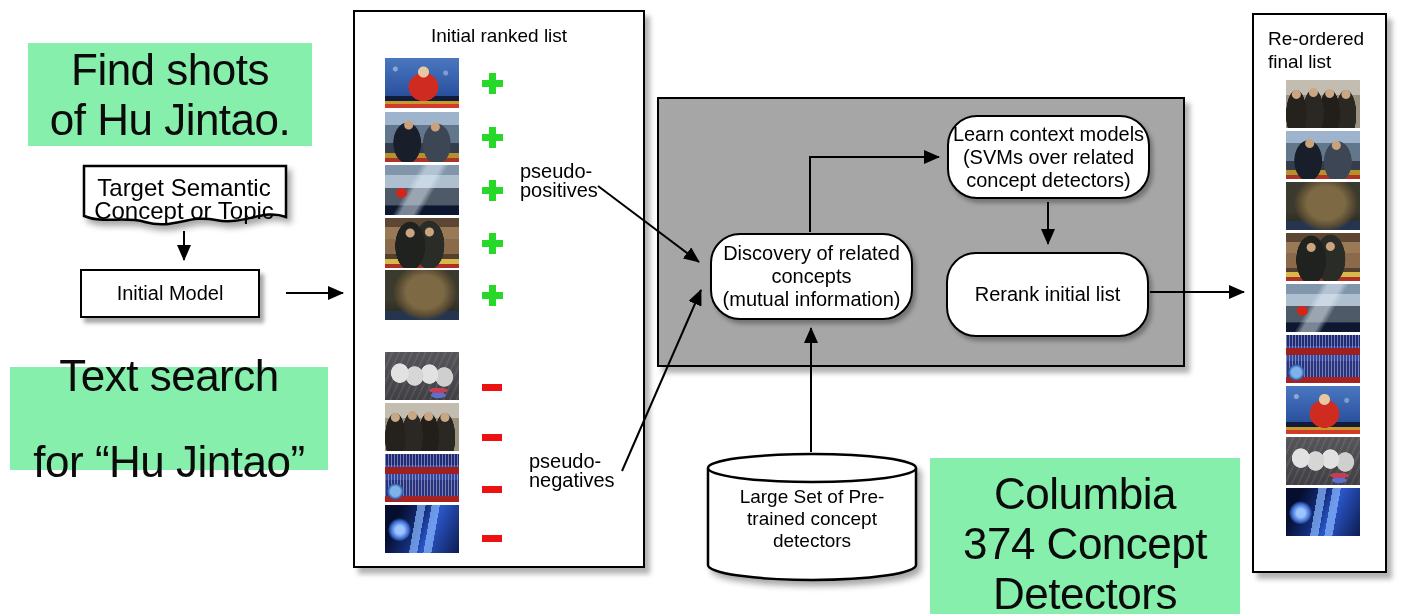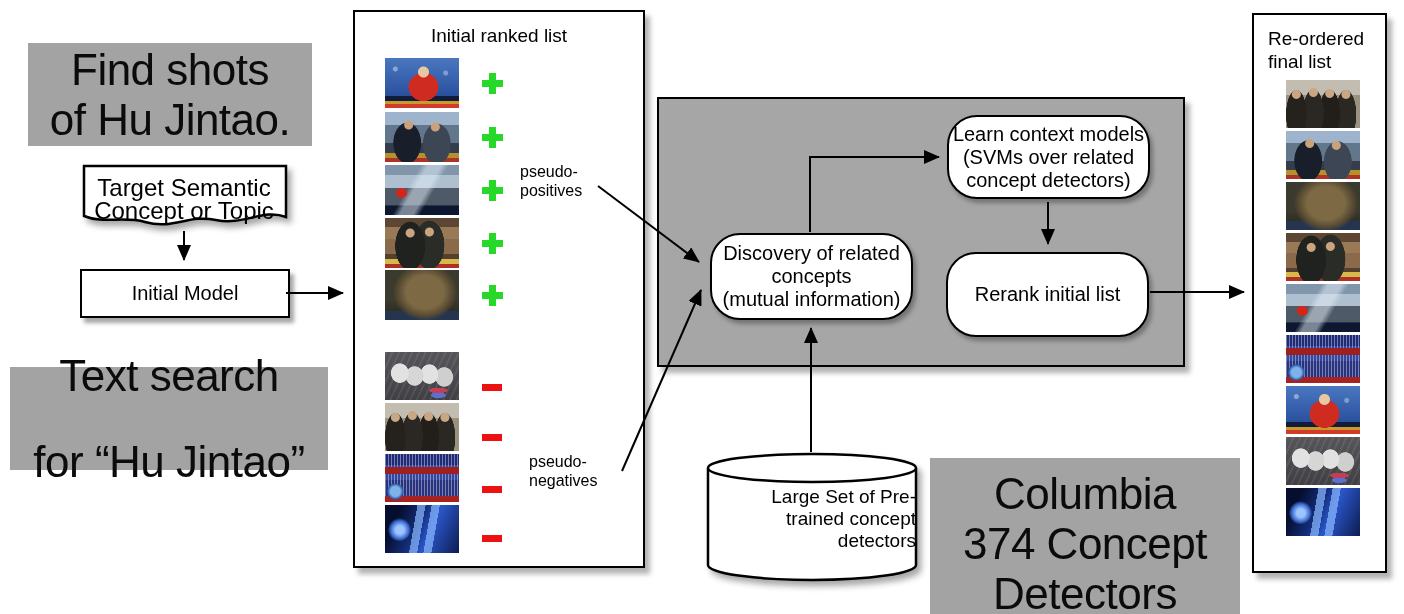--- a/index.html
+++ b/index.html
@@ -2,21 +2,21 @@
 <html><head>
 <meta charset="utf-8">
 <style>
   html,body{margin:0;padding:0;background:#fff;}
   #canvas{
     position:relative;width:1404px;height:614px;background:#ffffff;overflow:hidden;
     font-family:"Liberation Sans",sans-serif;color:#000;
   }
   
   .note{
-    position:absolute;background:#a3a3a3;display:flex;flex-direction:column;
+    position:absolute;background:#86efac;display:flex;flex-direction:column;
     justify-content:center;align-items:center;text-align:center;
     font-size:44px;line-height:50px;letter-spacing:-0.5px;color:#0b0b0b;
   }
   
   .fbox{
     position:absolute;background:#fff;border:2px solid #000;box-sizing:border-box;
     display:flex;flex-direction:column;justify-content:center;align-items:center;
     text-align:center;font-size:20px;line-height:23px;
     box-shadow:4px 5px 4px rgba(0,0,0,.35);
   }
@@ -26,21 +26,21 @@
     position:absolute;background:#fff;border:2px solid #000;box-sizing:border-box;
     box-shadow:5px 6px 5px rgba(0,0,0,.3);
   }
   .panel-title{
     position:absolute;font-size:19px;line-height:23px;white-space:nowrap;
   }
   #initial-list-title{left:0;right:0;top:12px;text-align:center;}
   #final-list-title{left:14px;top:12px;white-space:normal;}
   #gray-panel{background:#a6a6a6;}
   
-  .pseudo-label{position:absolute;font-size:16px;line-height:19px;}
+  .pseudo-label{position:absolute;font-size:20px;line-height:19px;}
   
   .thumb{position:absolute;width:74px;overflow:hidden;background-repeat:no-repeat;background-size:100% 100%;}
   .t-anchor{
     background-image:
       radial-gradient(circle at 52% 28%, #e9c7a2 0 5px, rgba(0,0,0,0) 6px),
       radial-gradient(16px 15px at 52% 58%, #cf2b20 0 92%, rgba(0,0,0,0) 95%),
       radial-gradient(circle at 14% 22%, rgba(255,255,255,.4) 0 2px, rgba(0,0,0,0) 3px),
       radial-gradient(circle at 82% 30%, rgba(255,255,255,.35) 0 2px, rgba(0,0,0,0) 3px),
       linear-gradient(0deg, #d23b2a 0 4px, #c79b2e 4px 7px, rgba(0,0,0,0) 7px),
       linear-gradient(0deg, #101c3a 0 12px, rgba(0,0,0,0) 12px),
@@ -115,21 +115,21 @@
       linear-gradient(115deg, #060e30 0 18%, #14307e 45%, #2a56c8 60%, #0d1c50 100%);
   }
   
   .mark-plus{position:absolute;width:21px;height:21px;}
   .mark-plus::before{content:"";position:absolute;left:0;top:7px;width:21px;height:7px;background:#28d828;}
   .mark-plus::after{content:"";position:absolute;left:7px;top:0;width:7px;height:21px;background:#28d828;}
   .mark-minus{position:absolute;width:20px;height:7px;background:#ee1111;}
   
   .shape-svg{position:absolute;filter:drop-shadow(4px 5px 3px rgba(0,0,0,.35));}
   .doc-text{position:absolute;text-align:center;font-size:24px;line-height:23px;}
-  .cyl-text{position:absolute;text-align:right;font-size:19px;line-height:22px;}
+  .cyl-text{position:absolute;text-align:center;font-size:19px;line-height:22px;}
   #connectors{position:absolute;left:0;top:0;pointer-events:none;}
 </style>
 </head>
 <body>
 
 <div id="canvas">
 
   <div class="note" style="left:28px;top:43px;width:284px;height:103px;">
     <div>Find shots</div>
     <div>of Hu Jintao.</div>
@@ -145,21 +145,21 @@
   </div>
 
   <svg class="shape-svg" style="left:81px;top:164px;" width="208" height="72" viewBox="0 0 208 72">
     <path d="M3,2 H205 V53 C182,44 163,62 135,56 C107,50 93,66 64,58 C43,52 22,60 3,52 Z" fill="#ffffff" stroke="#000" stroke-width="2.5"></path>
   </svg>
   <div class="doc-text" style="left:88px;top:176px;width:192px;">
     <div>Target Semantic</div>
     <div>Concept or Topic</div>
   </div>
 
-  <div class="fbox" style="left:80px;top:269px;width:210px;height:49px;">
+  <div class="fbox" style="left:80px;top:269px;width:180px;height:49px;">
     <div>Initial Model</div>
   </div>
 
   <div class="panel" style="left:353px;top:10px;width:292px;height:558px;">
     <div class="panel-title" id="initial-list-title">Initial ranked list</div>
   </div>
   <div class="pseudo-label" style="left:520px;top:162px;">
     <div>pseudo-</div>
     <div>positives</div>
   </div>

